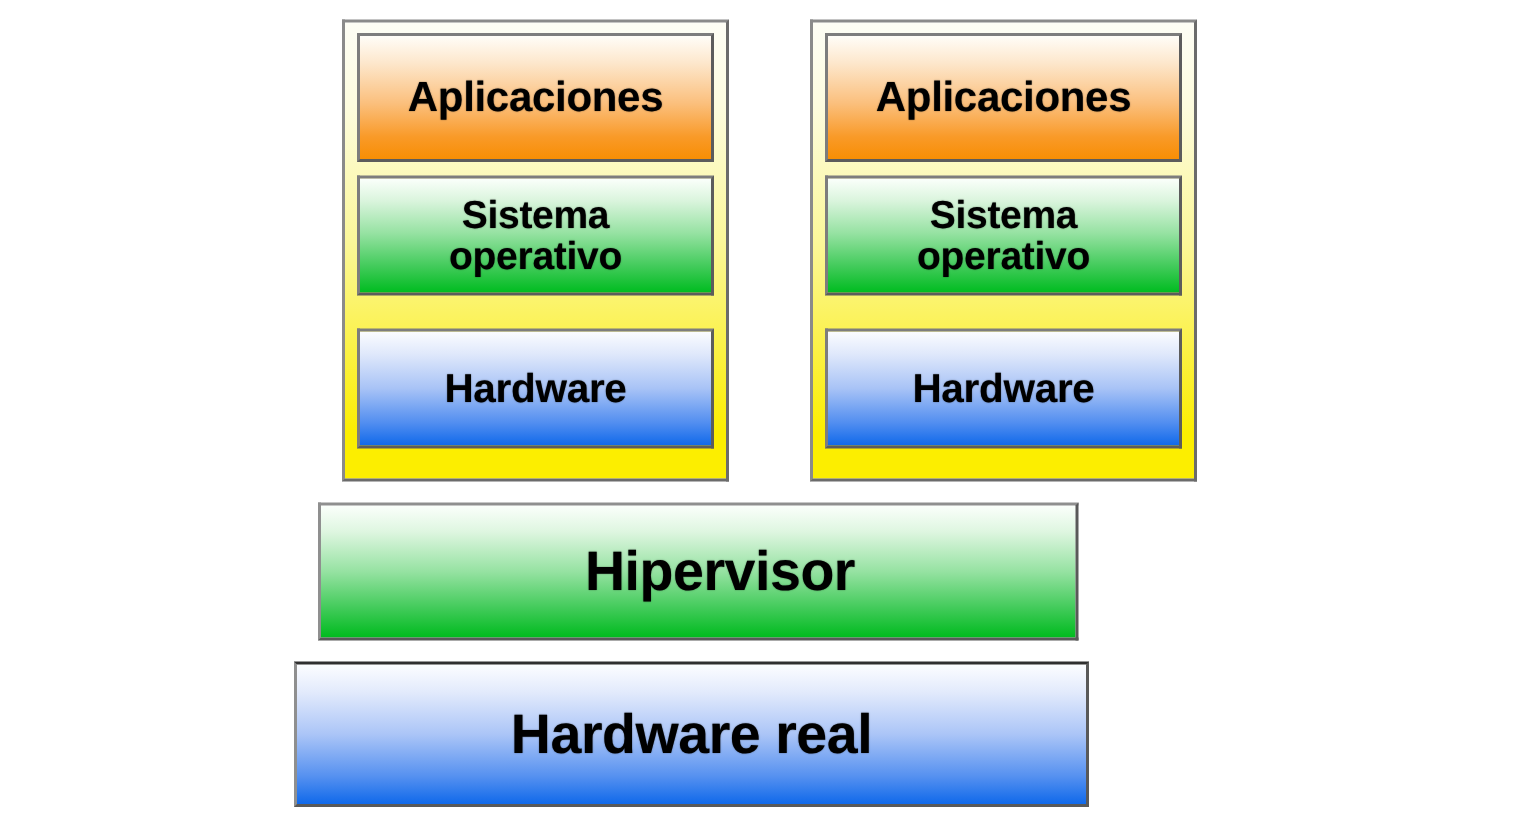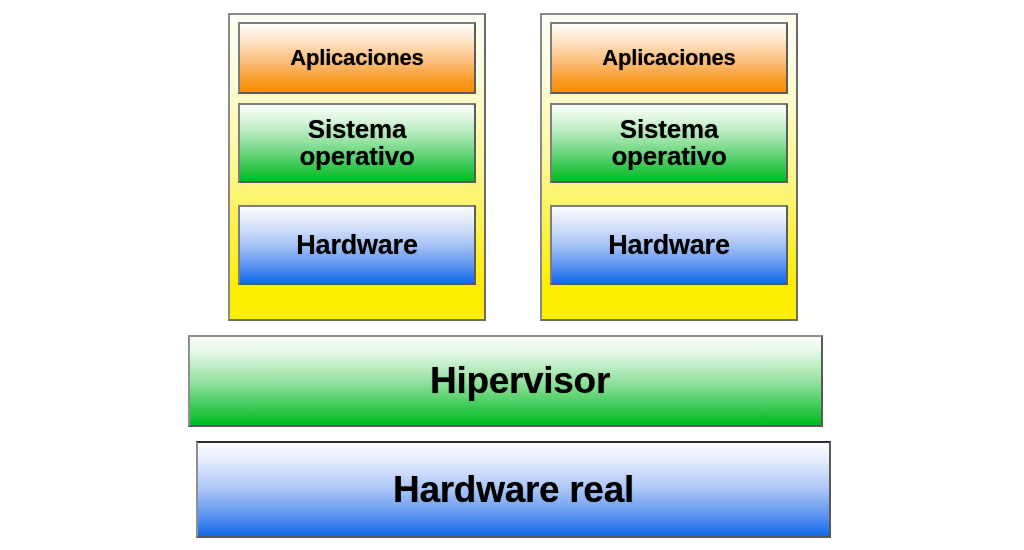--- a/index.html
+++ b/index.html
@@ -55,22 +55,22 @@
     justify-content: center;
     text-align: center;
     color: #000000;
     font-weight: bold;
     letter-spacing: -0.2px;
     line-height: 1.05;
     text-shadow: 0 0 1px rgba(0,0,0,0.55);
   }
 
   .layer-apps {
-    height: 72px;
-    font-size: 22px;
+    height: 86px;
+    font-size: 28px;
     background: linear-gradient(to bottom,
                   #fffdf8 0%,
                   #fde7cc 22%,
                   #fbbf7c 55%,
                   #f99a28 82%,
                   #f88e04 100%);
   }
   .layer-os {
     height: 80px;
     margin-top: 9px;
@@ -107,38 +107,38 @@
     display: flex;
     align-items: center;
     justify-content: center;
     color: #000000;
     font-weight: bold;
     letter-spacing: -0.3px;
     text-shadow: 0 0 1px rgba(0,0,0,0.55);
   }
 
   #bar-hipervisor {
-    left: 188px;
+    left: 212px;
     top: 335px;
-    width: 635px;
+    width: 507px;
     height: 92px;
     font-size: 37px;
     background: linear-gradient(to bottom,
                   #fbfffb 0%,
                   #def6e0 20%,
                   #96e2a2 50%,
                   #3bc954 80%,
                   #00bb1e 100%);
     padding-left: 29px;
   }
 
   #bar-hardware-real {
     left: 196px;
     top: 441px;
-    width: 635px;
+    width: 530px;
     height: 97px;
     font-size: 37px;
     border-top-color: #2f2f2f;
     background: linear-gradient(to bottom,
                   #fcfdff 0%,
                   #e2eafc 20%,
                   #abc5f7 50%,
                   #5691f0 80%,
                   #1069ea 100%);
   }

